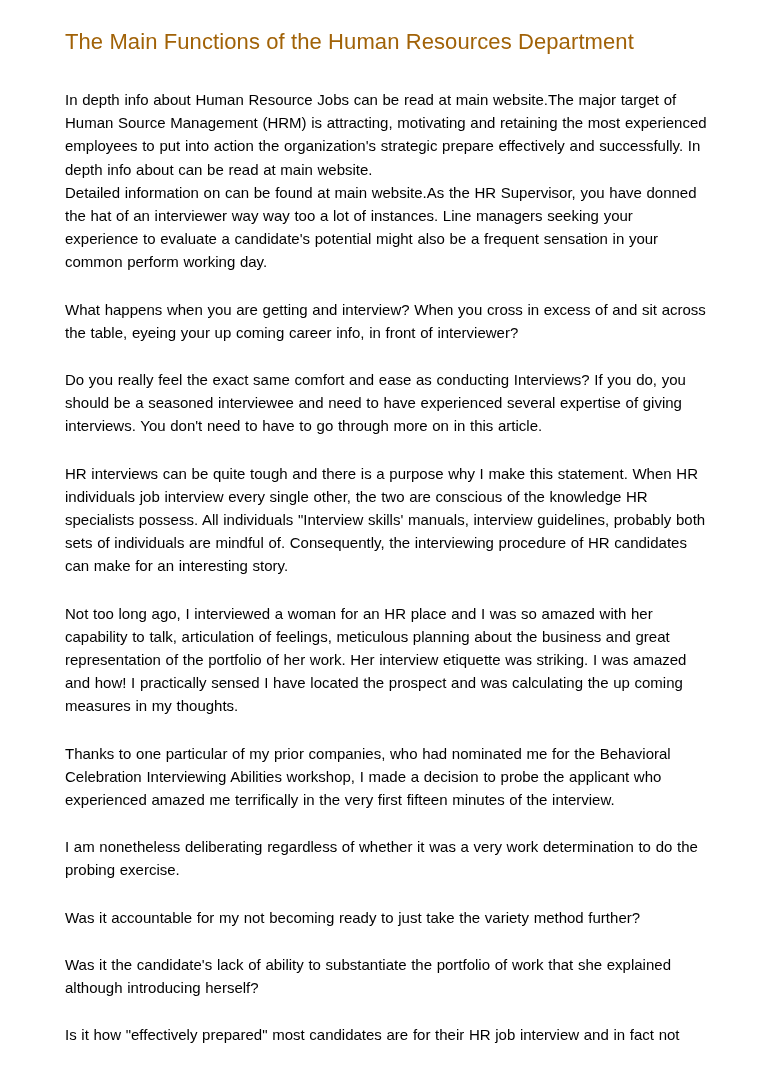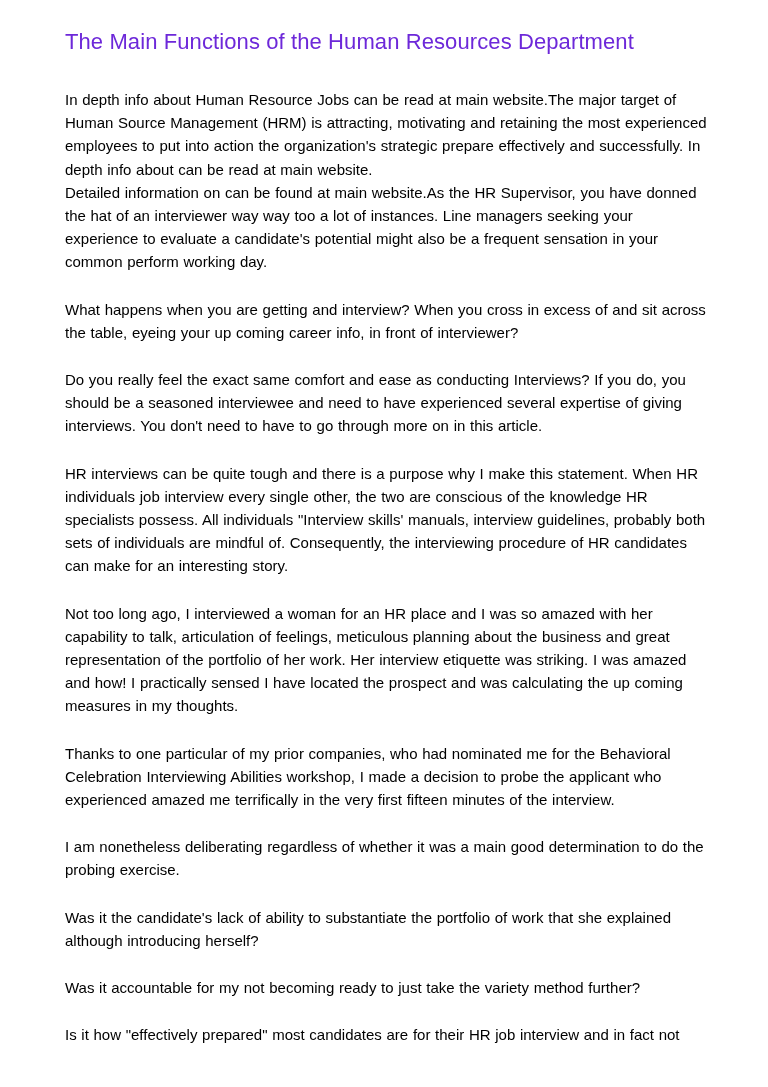--- a/index.html
+++ b/index.html
@@ -22,21 +22,21 @@
     left: 65px;
     top: 27px;
     width: 642px;
   }
   h1.doc-title {
     font-size: 22px;
     font-weight: 400;
     line-height: 30px;
     letter-spacing: 0.1px;
     margin: 0 0 31px 0;
-    color: #6d28d9;
+    color: #a16207;
     white-space: nowrap;
   }
   p.para {
     font-size: 15px;
     line-height: 23.2px;
     margin: 0 0 24px 0;
     color: #000000;
     word-spacing: 0.5px;
   }
   .seg {
@@ -70,29 +70,29 @@
 
     <p class="para">
       <span class="seg">Not too long ago, I interviewed a woman for an HR place and I was so amazed with her capability to talk, articulation of feelings, meticulous planning about the business and great representation of the portfolio of her work. Her interview etiquette was striking. I was amazed and how! I practically sensed I have located the prospect and was calculating the up coming measures in my thoughts.</span>
     </p>
 
     <p class="para">
       <span class="seg">Thanks to one particular of my prior companies, who had nominated me for the Behavioral Celebration Interviewing Abilities workshop, I made a decision to probe the applicant who experienced amazed me terrifically in the very first fifteen minutes of the interview.</span>
     </p>
 
     <p class="para">
-      <span class="seg">I am nonetheless deliberating regardless of whether it was a main good determination to do the probing exercise.</span>
+      <span class="seg">I am nonetheless deliberating regardless of whether it was a very work determination to do the probing exercise.</span>
+    </p>
+
+    <p class="para">
+      <span class="seg">Was it accountable for my not becoming ready to just take the variety method further?</span>
     </p>
 
     <p class="para">
       <span class="seg">Was it the candidate's lack of ability to substantiate the portfolio of work that she explained although introducing herself?</span>
-    </p>
-
-    <p class="para">
-      <span class="seg">Was it accountable for my not becoming ready to just take the variety method further?</span>
     </p>
 
     <p class="para">
       <span class="seg">Is it how "effectively prepared" most candidates are for their HR job interview and in fact not</span>
     </p>
 
   </div>
 </div>
 
 </body></html>

